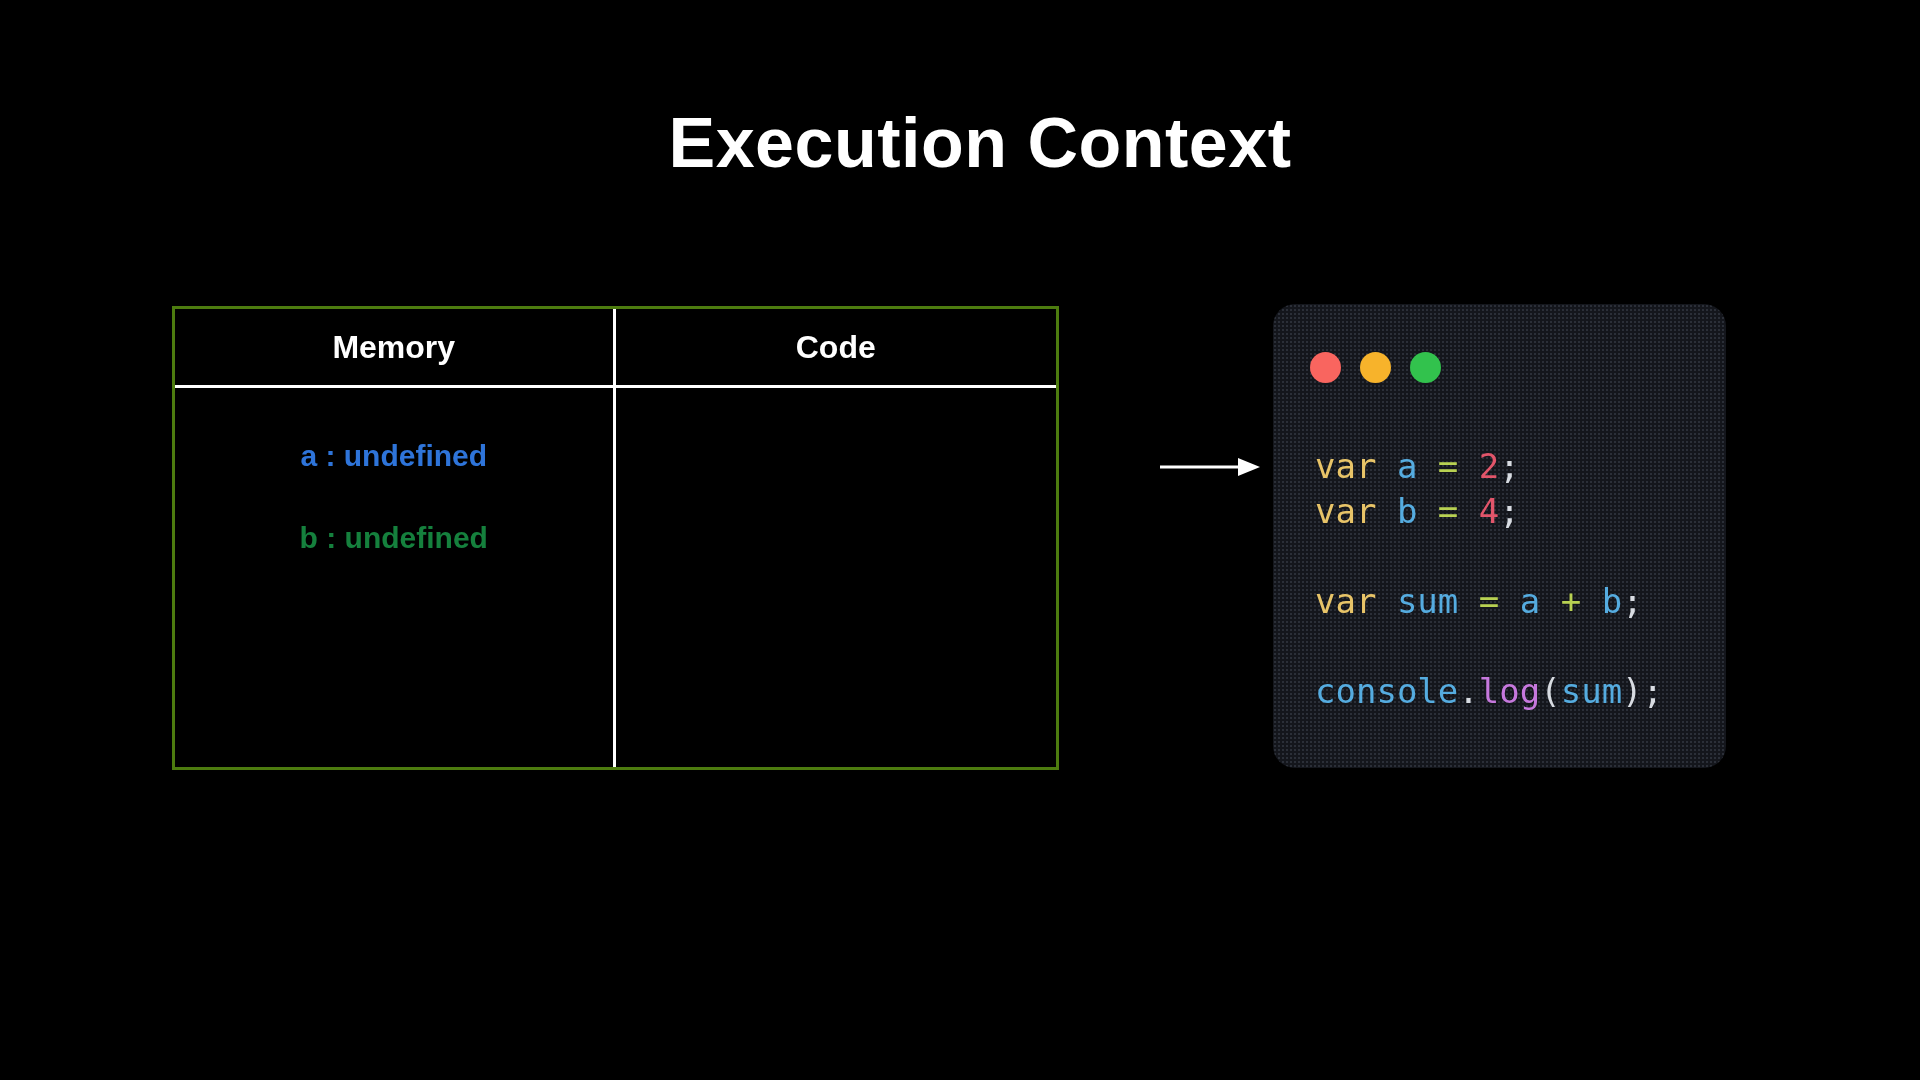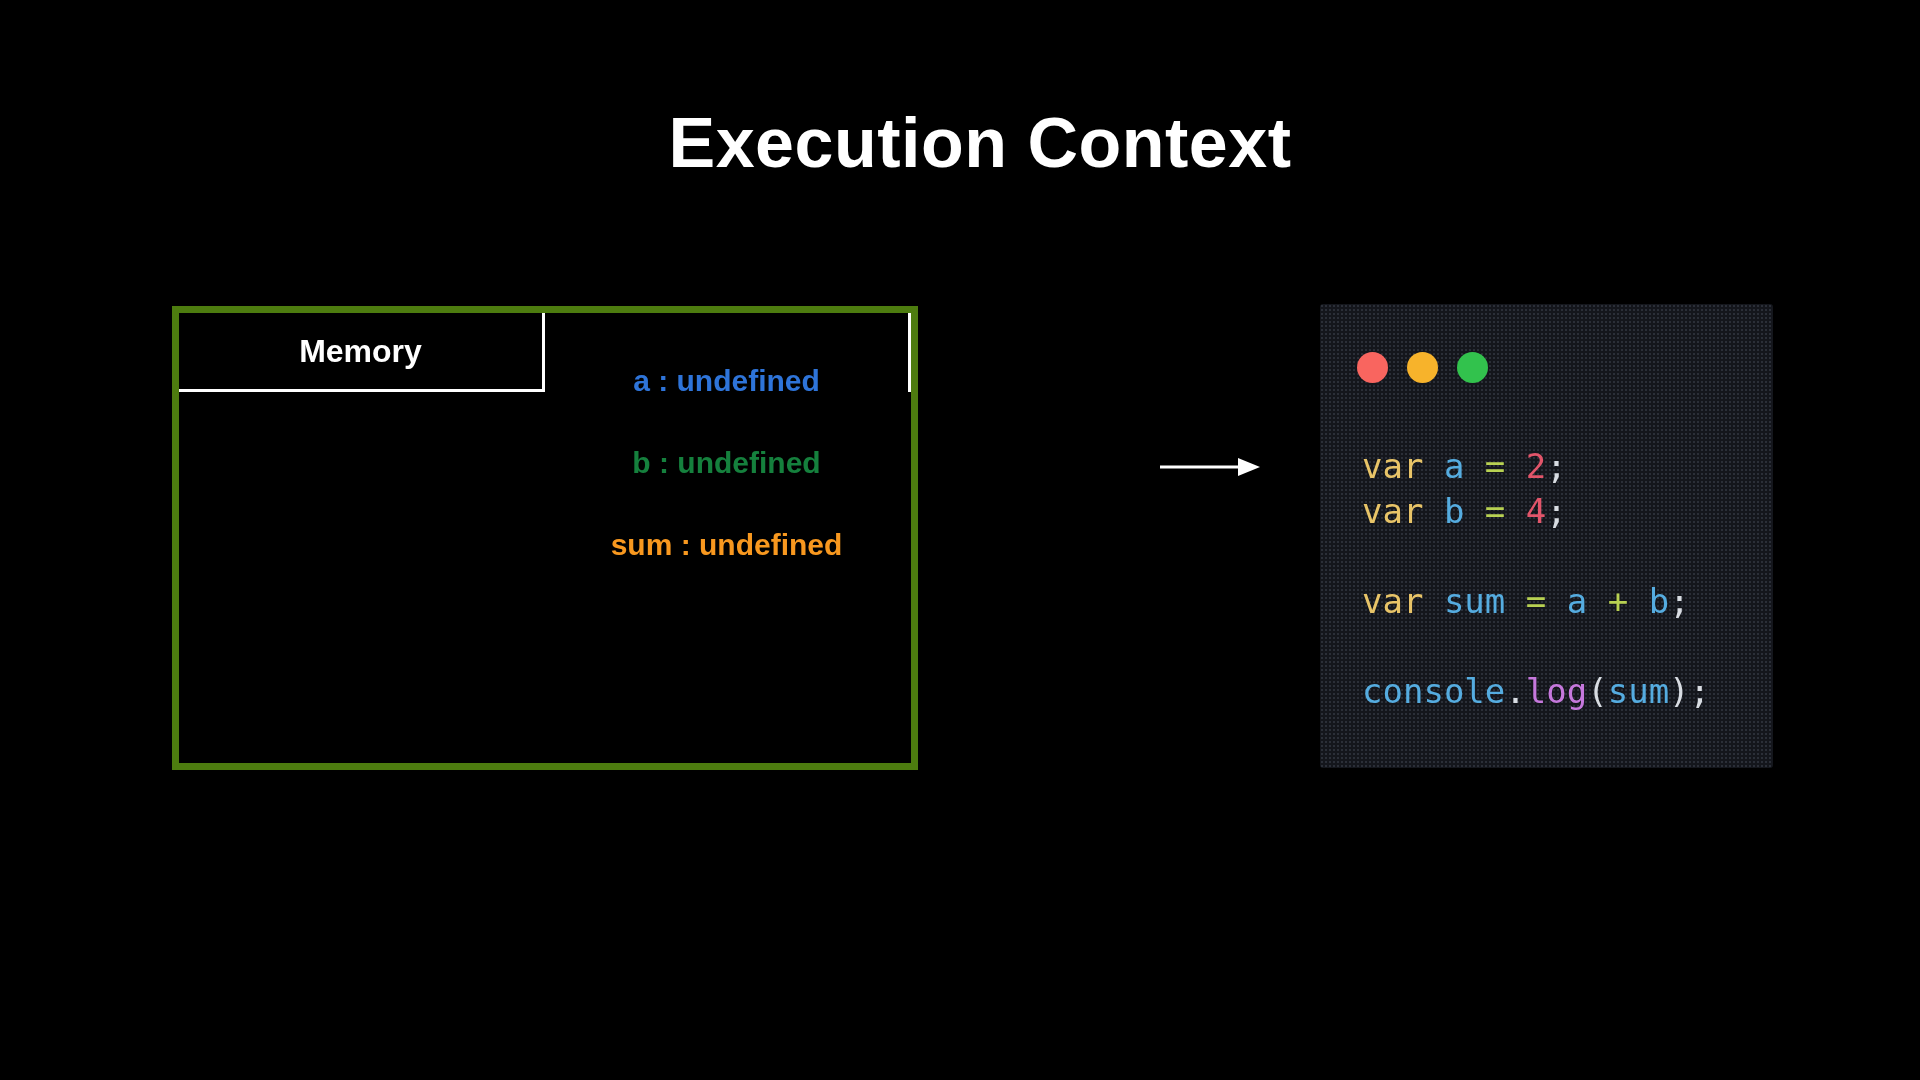--- a/index.html
+++ b/index.html
@@ -28,23 +28,23 @@
     font-weight: 700;
     letter-spacing: 0.5px;
     margin-left: 20px;
   }
 
   
   .mem-table {
     position: absolute;
     left: 172px;
     top: 306px;
-    width: 746px;
+    width: 887px;
     height: 464px;
-    border: 7px solid #4d7c0f;
+    border: 3px solid #4d7c0f;
     box-sizing: border-box;
     display: grid;
     grid-template-columns: 1fr 1fr;
     grid-template-rows: 79px 1fr;
   }
   .mem-table .cell {
     box-sizing: border-box;
   }
   .cell.header {
     border-bottom: 3px solid #ffffff;
@@ -82,25 +82,24 @@
   }
 
   
   .code-window {
     position: absolute;
     left: 1273px;
     top: 304px;
     width: 453px;
     height: 464px;
     box-sizing: border-box;
-    border-radius: 3px;
+    border-radius: 22px;
     background-color: #14161c;
     background-image: radial-gradient(circle, #2b2f38 1.05px, transparent 1.3px);
     background-size: 4px 4px;
-    margin-left: 47px;
   }
   .traffic-lights {
     position: absolute;
     left: 37px;
     top: 48px;
     display: flex;
     column-gap: 19px;
   }
   .dot {
     width: 31px;
@@ -132,24 +131,24 @@
 </style>
 </head>
 <body>
 
 <div class="stage">
 
   <div class="title">Execution Context</div>
 
   <div class="mem-table">
     <div class="cell header col-left">Memory</div>
+    <div class="cell header">Code</div>
     <div class="cell col-left memory-body">
         <div class="mem-item" style="color: rgb(46, 116, 217);">a : undefined</div>
         <div class="mem-item" style="color: #15803d;">b : undefined</div>
-        <div class="mem-item" style="color: rgb(248, 152, 31);">sum : undefined</div>
       </div>
     <div class="cell"></div>
   </div>
 
   <div class="arrow-wrap">
     <svg width="104" height="28" viewBox="0 0 104 28">
       <line x1="2" y1="14" x2="82" y2="14" stroke="#ffffff" stroke-width="3"></line>
       <polygon points="80,5 102,14 80,23" fill="#ffffff"></polygon>
     </svg>
   </div>

